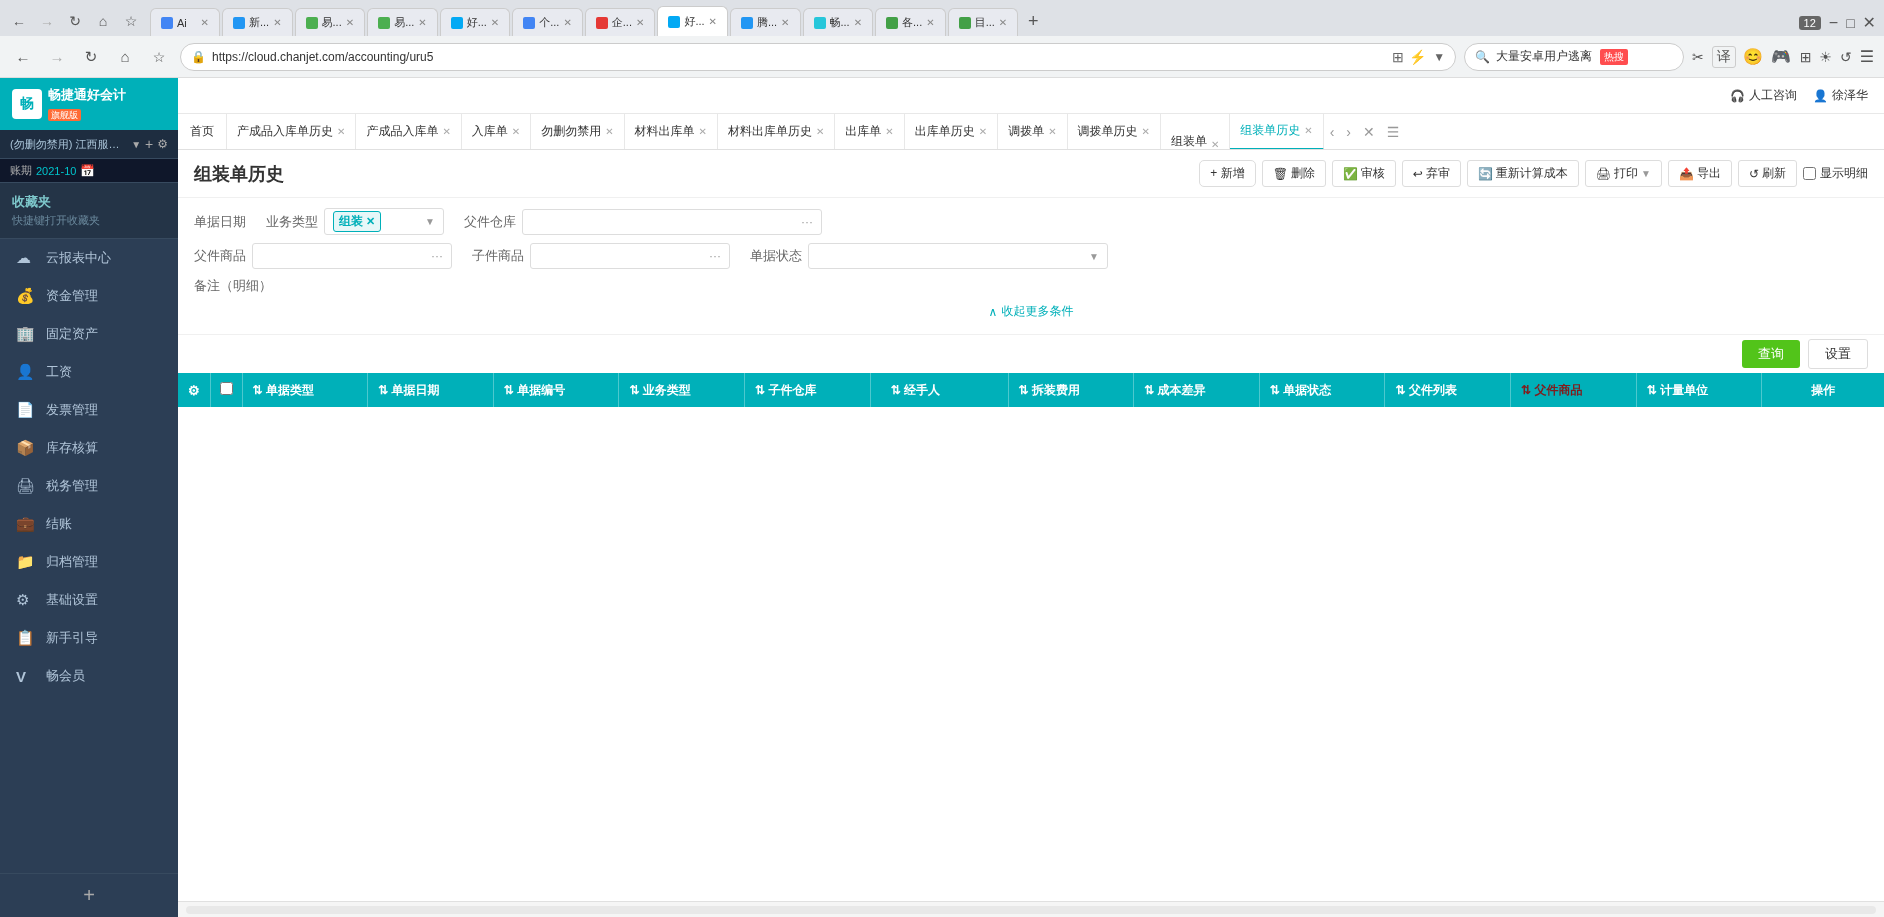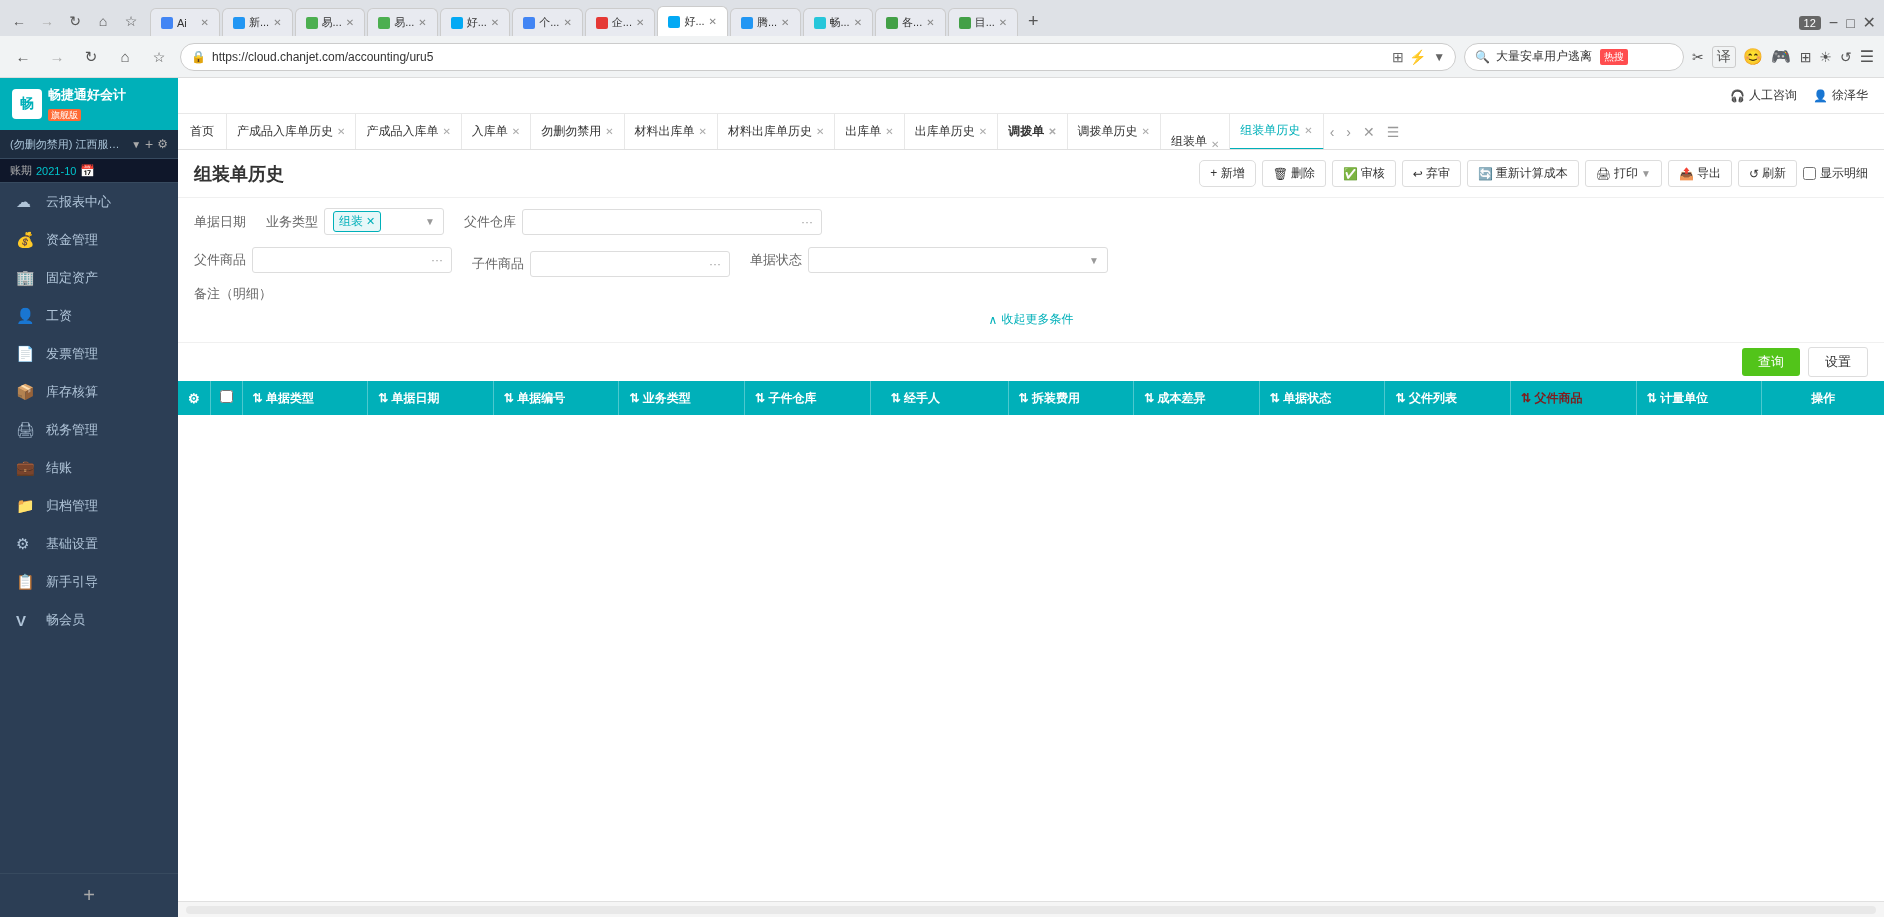--- a/index.html
+++ b/index.html
@@ -139,20 +139,24 @@
       <span style="color:#aaa;font-size:14px;cursor:pointer;">+</span>
       <span style="color:#aaa;font-size:12px;cursor:pointer;">⚙</span>
     </div>
 
     <div style="background:#0f172a;padding:4px 10px;display:flex;align-items:center;gap:4px;cursor:pointer;border-bottom:1px solid #374a5f;">
       <span style="color:#aaa;font-size:11px;">账期</span>
       <span style="color:#00c4cc;font-size:11px;">2021-10</span>
       <span style="color:#aaa;font-size:12px;cursor:pointer;">📅</span>
     </div>
 
+    <div style="background:#243447;padding:10px 12px;border-bottom:1px solid #374a5f;">
+      <div style="color:#7ec8cc;font-size:13px;cursor:pointer;font-weight:bold;">收藏夹</div>
+      <div style="color:#6b8a9e;font-size:11px;margin-top:2px;">快捷键打开收藏夹</div>
+    </div>
 
     <div style="flex:1;overflow-y:auto;">
       <div style="display:flex;align-items:center;padding:10px 16px;gap:10px;cursor:pointer;color:#b0c4d8;font-size:13px;">
         <span style="font-size:15px;width:20px;">☁</span>
         <span>云报表中心</span>
       </div>
       <div style="display:flex;align-items:center;padding:10px 16px;gap:10px;cursor:pointer;color:#b0c4d8;font-size:13px;">
         <span style="font-size:15px;width:20px;">💰</span>
         <span>资金管理</span>
       </div>
@@ -245,21 +249,21 @@
         <span style="color:#aaa;font-size:10px;cursor:pointer;">✕</span>
       </div>
       <div style="display:flex;align-items:center;padding:0 10px;height:36px;font-size:12px;color:#333;cursor:pointer;border-right:1px solid #e8e8e8;flex-shrink:0;gap:4px;">
         <span>出库单</span>
         <span style="color:#aaa;font-size:10px;cursor:pointer;">✕</span>
       </div>
       <div style="display:flex;align-items:center;padding:0 10px;height:36px;font-size:12px;color:#333;cursor:pointer;border-right:1px solid #e8e8e8;flex-shrink:0;gap:4px;">
         <span>出库单历史</span>
         <span style="color:#aaa;font-size:10px;cursor:pointer;">✕</span>
       </div>
-      <div style="display:flex;align-items:center;padding:0 10px;height:36px;font-size:12px;color:#333;cursor:pointer;border-right:1px solid #e8e8e8;flex-shrink:0;gap:4px;font-weight:bold;">
+      <div style="display:flex;align-items:center;padding:0 10px;height:36px;font-size:12px;color:#333;cursor:pointer;border-right:1px solid #e8e8e8;flex-shrink:0;gap:4px;">
         <span>调拨单</span>
         <span style="color:#aaa;font-size:10px;cursor:pointer;">✕</span>
       </div>
       <div style="display:flex;align-items:center;padding:0 10px;height:36px;font-size:12px;color:#333;cursor:pointer;border-right:1px solid #e8e8e8;flex-shrink:0;gap:4px;">
         <span>调拨单历史</span>
         <span style="color:#aaa;font-size:10px;cursor:pointer;">✕</span>
       </div>
       <div style="display:flex;align-items:flex-end;padding:0 10px;height:36px;font-size:12px;color:#333;cursor:pointer;border-right:1px solid #e8e8e8;flex-shrink:0;gap:4px;">
         <span>组装单</span>
         <span style="color:#aaa;font-size:10px;cursor:pointer;">✕</span>
@@ -320,21 +324,21 @@
 
         <div style="display:flex;align-items:center;gap:20px;margin-bottom:8px;flex-wrap:wrap;">
 
           <div style="display:flex;align-items:flex-start;gap:8px;">
             <span style="font-size:13px;color:#666;white-space:nowrap;line-height:24px;">单据日期</span>
           </div>
 
           <div style="display:flex;align-items:center;gap:6px;">
             <span style="font-size:13px;color:#666;white-space:nowrap;">业务类型</span>
             <div style="display:flex;align-items:center;gap:4px;border:1px solid #ddd;border-radius:3px;padding:2px 8px;font-size:12px;color:#333;cursor:pointer;min-width:120px;">
-              <span style="display:inline-flex;align-items:center;gap:3px;background:#e6f7f8;border:1px solid #00b0b9;border-radius:3px;padding:1px 5px;font-size:12px;color:#00b0b9;">
+              <span style="display:inline-flex;align-items:center;gap:3px;background:#e6f7f8;border:1px solid #00b0b9;border-radius:3px;padding:1px 5px;font-size:12px;color:#00b0b9;font-weight:bold;">
                 <span>组装</span>
                 <span style="cursor:pointer;color:#00b0b9;font-size:11px;">✕</span>
               </span>
               <span style="margin-left:auto;color:#999;font-size:10px;">▼</span>
             </div>
           </div>
 
           <div style="display:flex;align-items:center;gap:6px;flex:1;">
             <span style="font-size:13px;color:#666;white-space:nowrap;">父件仓库</span>
             <div style="flex:1;border:1px solid #ddd;border-radius:3px;padding:3px 8px;font-size:12px;color:#333;display:flex;align-items:center;min-height:26px;cursor:text;max-width:300px;">
@@ -343,21 +347,21 @@
           </div>
         </div>
 
         <div style="display:flex;align-items:center;gap:20px;margin-bottom:8px;flex-wrap:wrap;">
           <div style="display:flex;align-items:center;gap:6px;">
             <span style="font-size:13px;color:#666;white-space:nowrap;">父件商品</span>
             <div style="border:1px solid #ddd;border-radius:3px;padding:3px 8px;font-size:12px;color:#333;display:flex;align-items:center;min-height:26px;cursor:text;min-width:200px;">
               <span style="margin-left:auto;color:#999;cursor:pointer;">···</span>
             </div>
           </div>
-          <div style="display:flex;align-items:center;gap:6px;margin-top:8px;">
+          <div style="display:flex;align-items:center;gap:6px;">
             <span style="font-size:13px;color:#666;white-space:nowrap;">子件商品</span>
             <div style="border:1px solid #ddd;border-radius:3px;padding:3px 8px;font-size:12px;color:#333;display:flex;align-items:center;min-height:26px;cursor:text;min-width:200px;">
               <span style="margin-left:auto;color:#999;cursor:pointer;">···</span>
             </div>
           </div>
           <div style="display:flex;align-items:center;gap:6px;flex:1;">
             <span style="font-size:13px;color:#666;white-space:nowrap;">单据状态</span>
             <div style="flex:1;border:1px solid #ddd;border-radius:3px;padding:3px 8px;font-size:12px;color:#333;display:flex;align-items:center;min-height:26px;cursor:pointer;max-width:300px;">
               <span style="margin-left:auto;color:#999;font-size:10px;">▼</span>
             </div>

